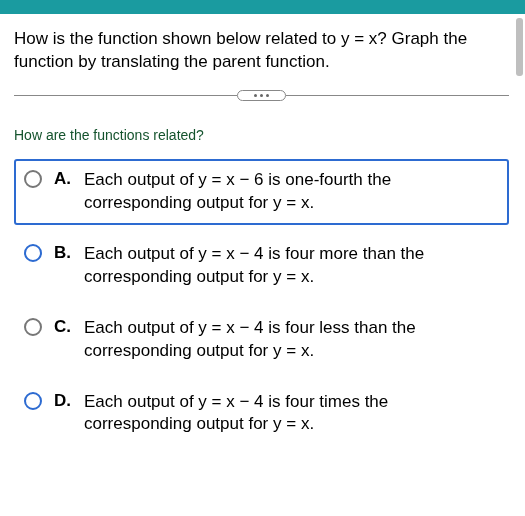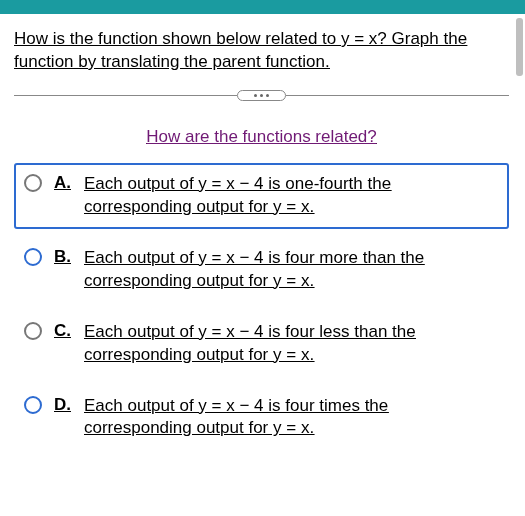--- a/index.html
+++ b/index.html
@@ -1,15 +1,15 @@
 <!DOCTYPE html>
 <html><head>
   <meta charset="utf-8">
   <style>
-    * { box-sizing: border-box; margin: 0; padding: 0; text-decoration: underline; }
+    * { box-sizing: border-box; margin: 0; padding: 0; }
     body {
       font-family: Arial, Helvetica, sans-serif;
       background: #fff;
       width: 525px;
       height: 516px;
       overflow: hidden;
       position: relative;
     }
     .top-bar {
       height: 14px;
@@ -51,24 +51,23 @@
       cursor: pointer;
       background: #fff;
     }
     .more-pill .dot {
       width: 3px;
       height: 3px;
       border-radius: 50%;
       background: #666;
     }
     .sub-question {
-      font-size: 17px;
-      color: #701a75;
+      font-size: 14px;
+      color: #14532d;
       margin-bottom: 16px;
-      text-align: center;
     }
     .options {
       display: flex;
       flex-direction: column;
       gap: 8px;
     }
     .option {
       display: flex;
       align-items: flex-start;
       gap: 12px;
@@ -137,21 +136,21 @@
   </div>
 
   <div class="sub-question">How are the functions related?</div>
 
   <div class="options">
 
     <div class="option selected">
       <div class="radio gray"></div>
       <div class="option-body">
         <div class="option-letter">A.</div>
-        <div class="option-text">Each output of y = x − 4 is one-fourth the corresponding output for y = x.</div>
+        <div class="option-text">Each output of y = x − 6 is one-fourth the corresponding output for y = x.</div>
       </div>
     </div>
 
     <div class="option">
       <div class="radio"></div>
       <div class="option-body">
         <div class="option-letter">B.</div>
         <div class="option-text">Each output of y = x − 4 is four more than the corresponding output for y = x.</div>
       </div>
     </div>

